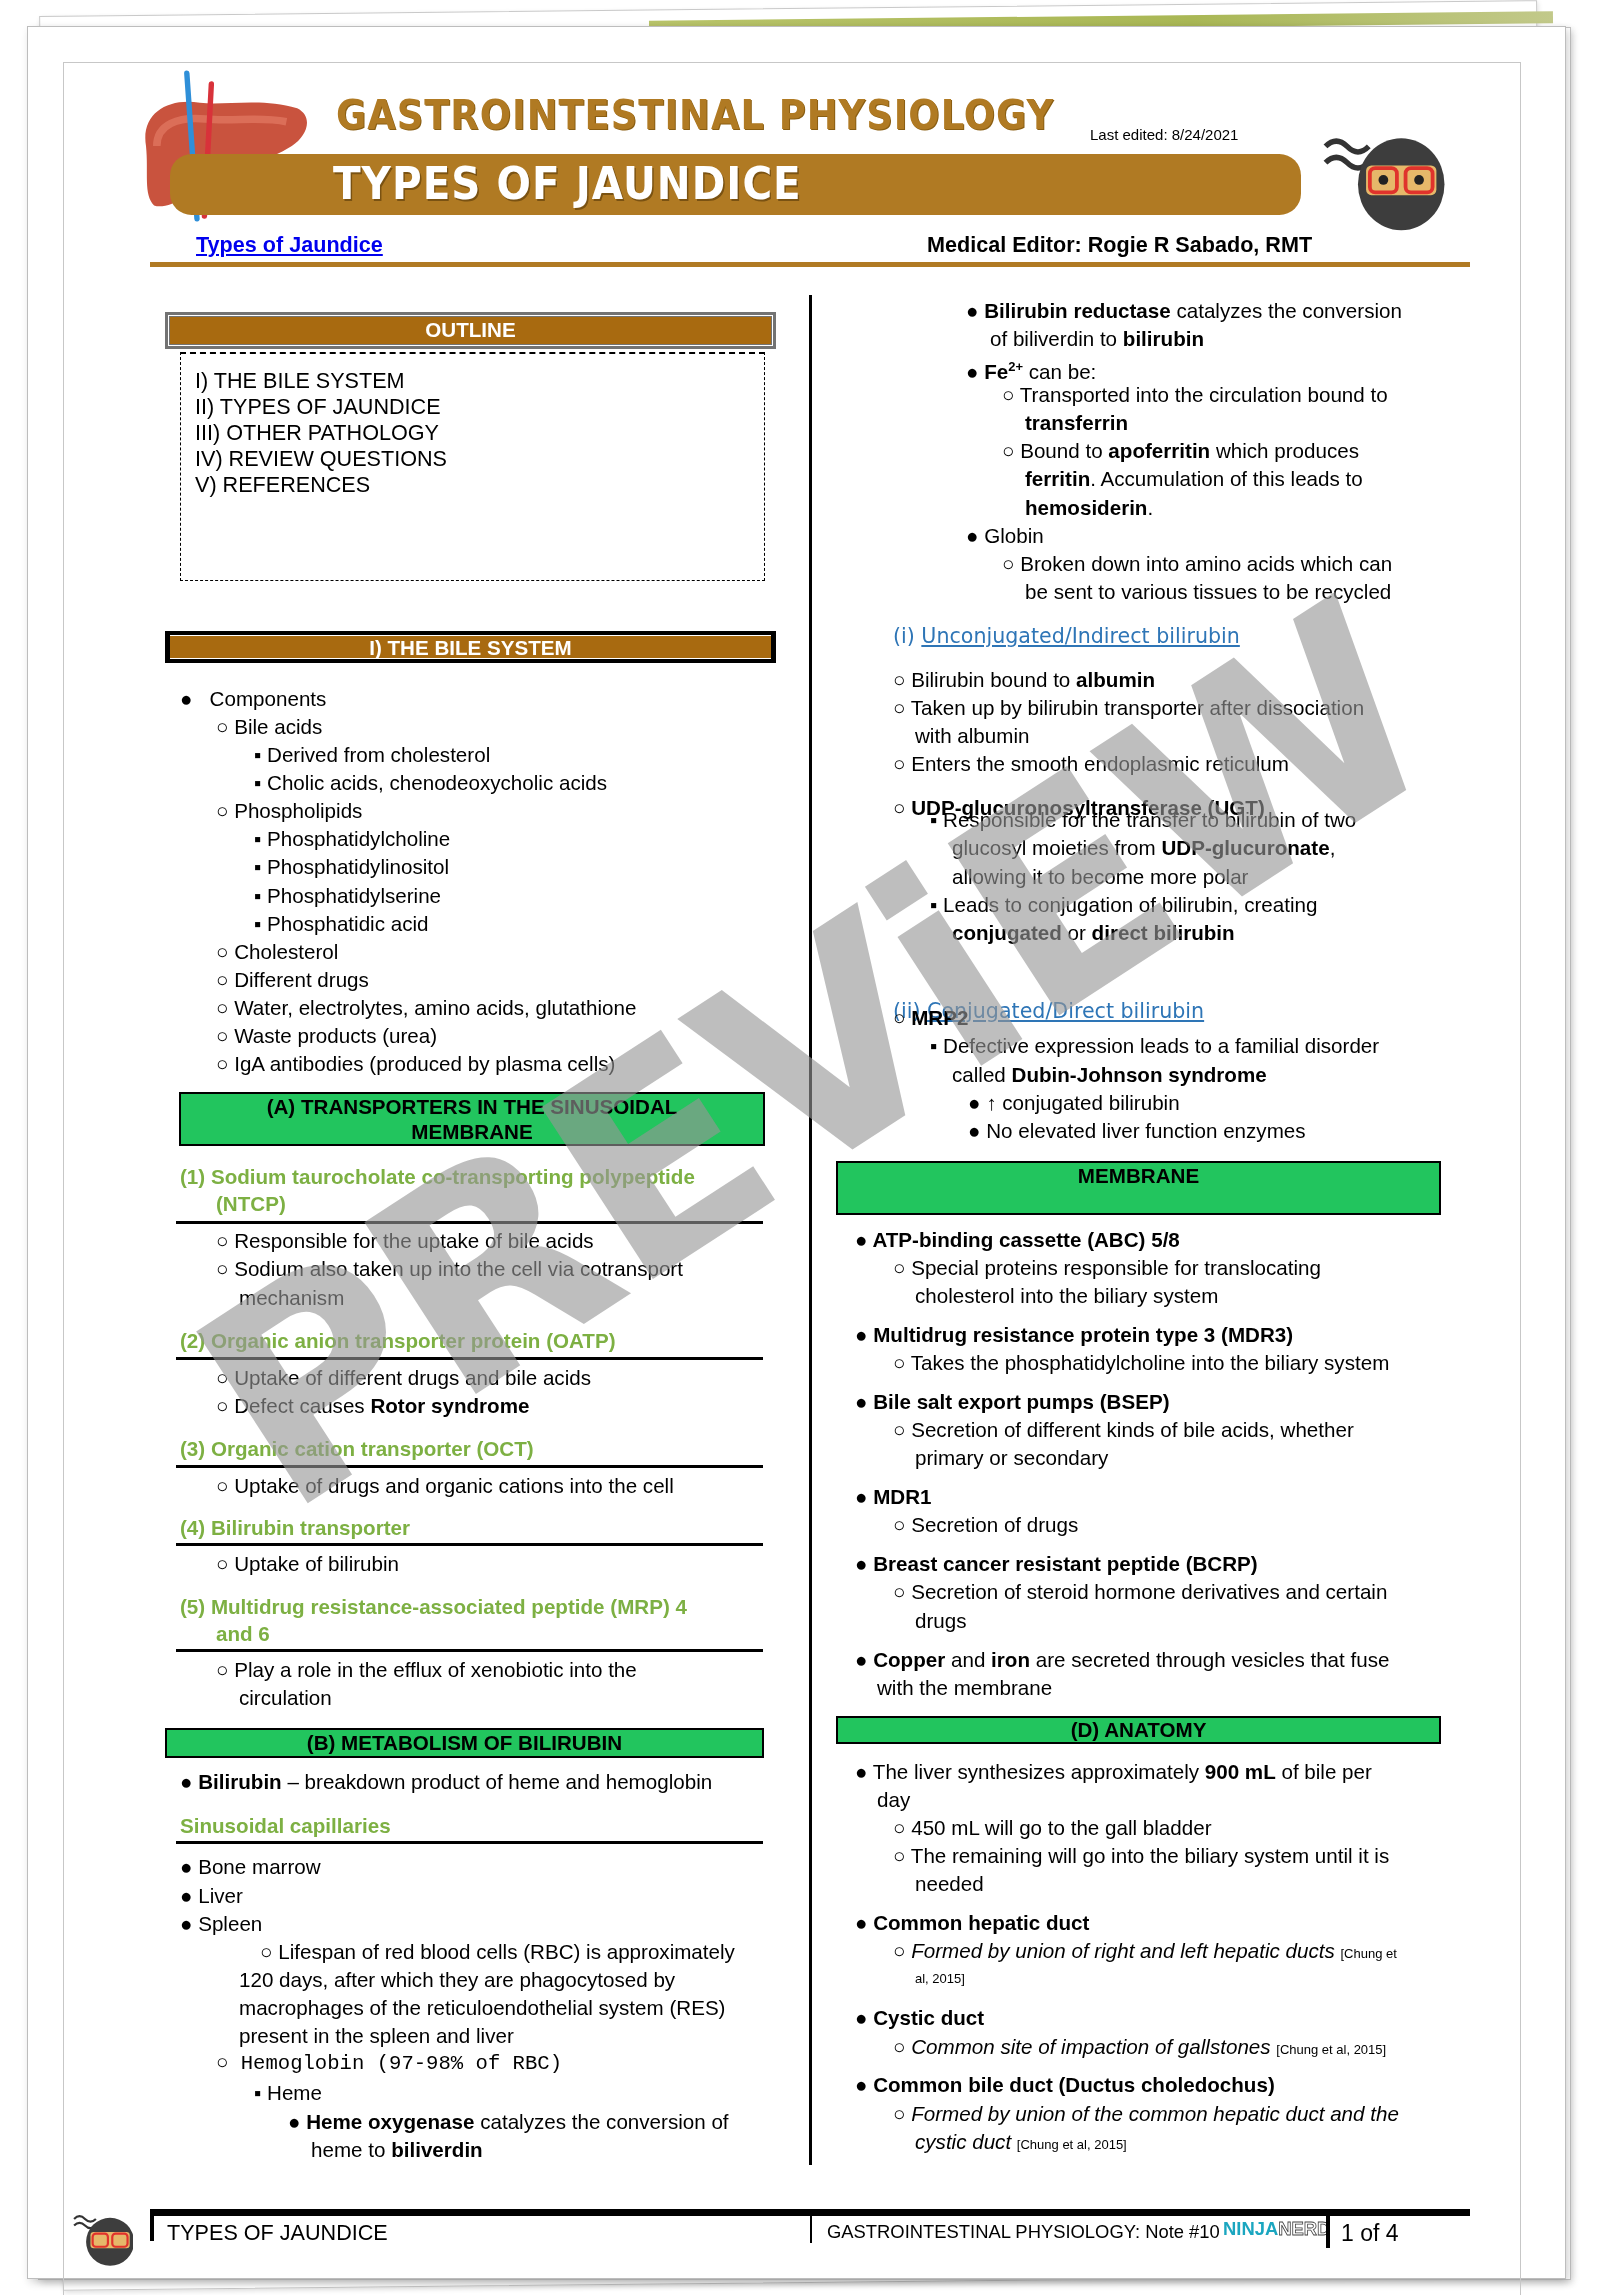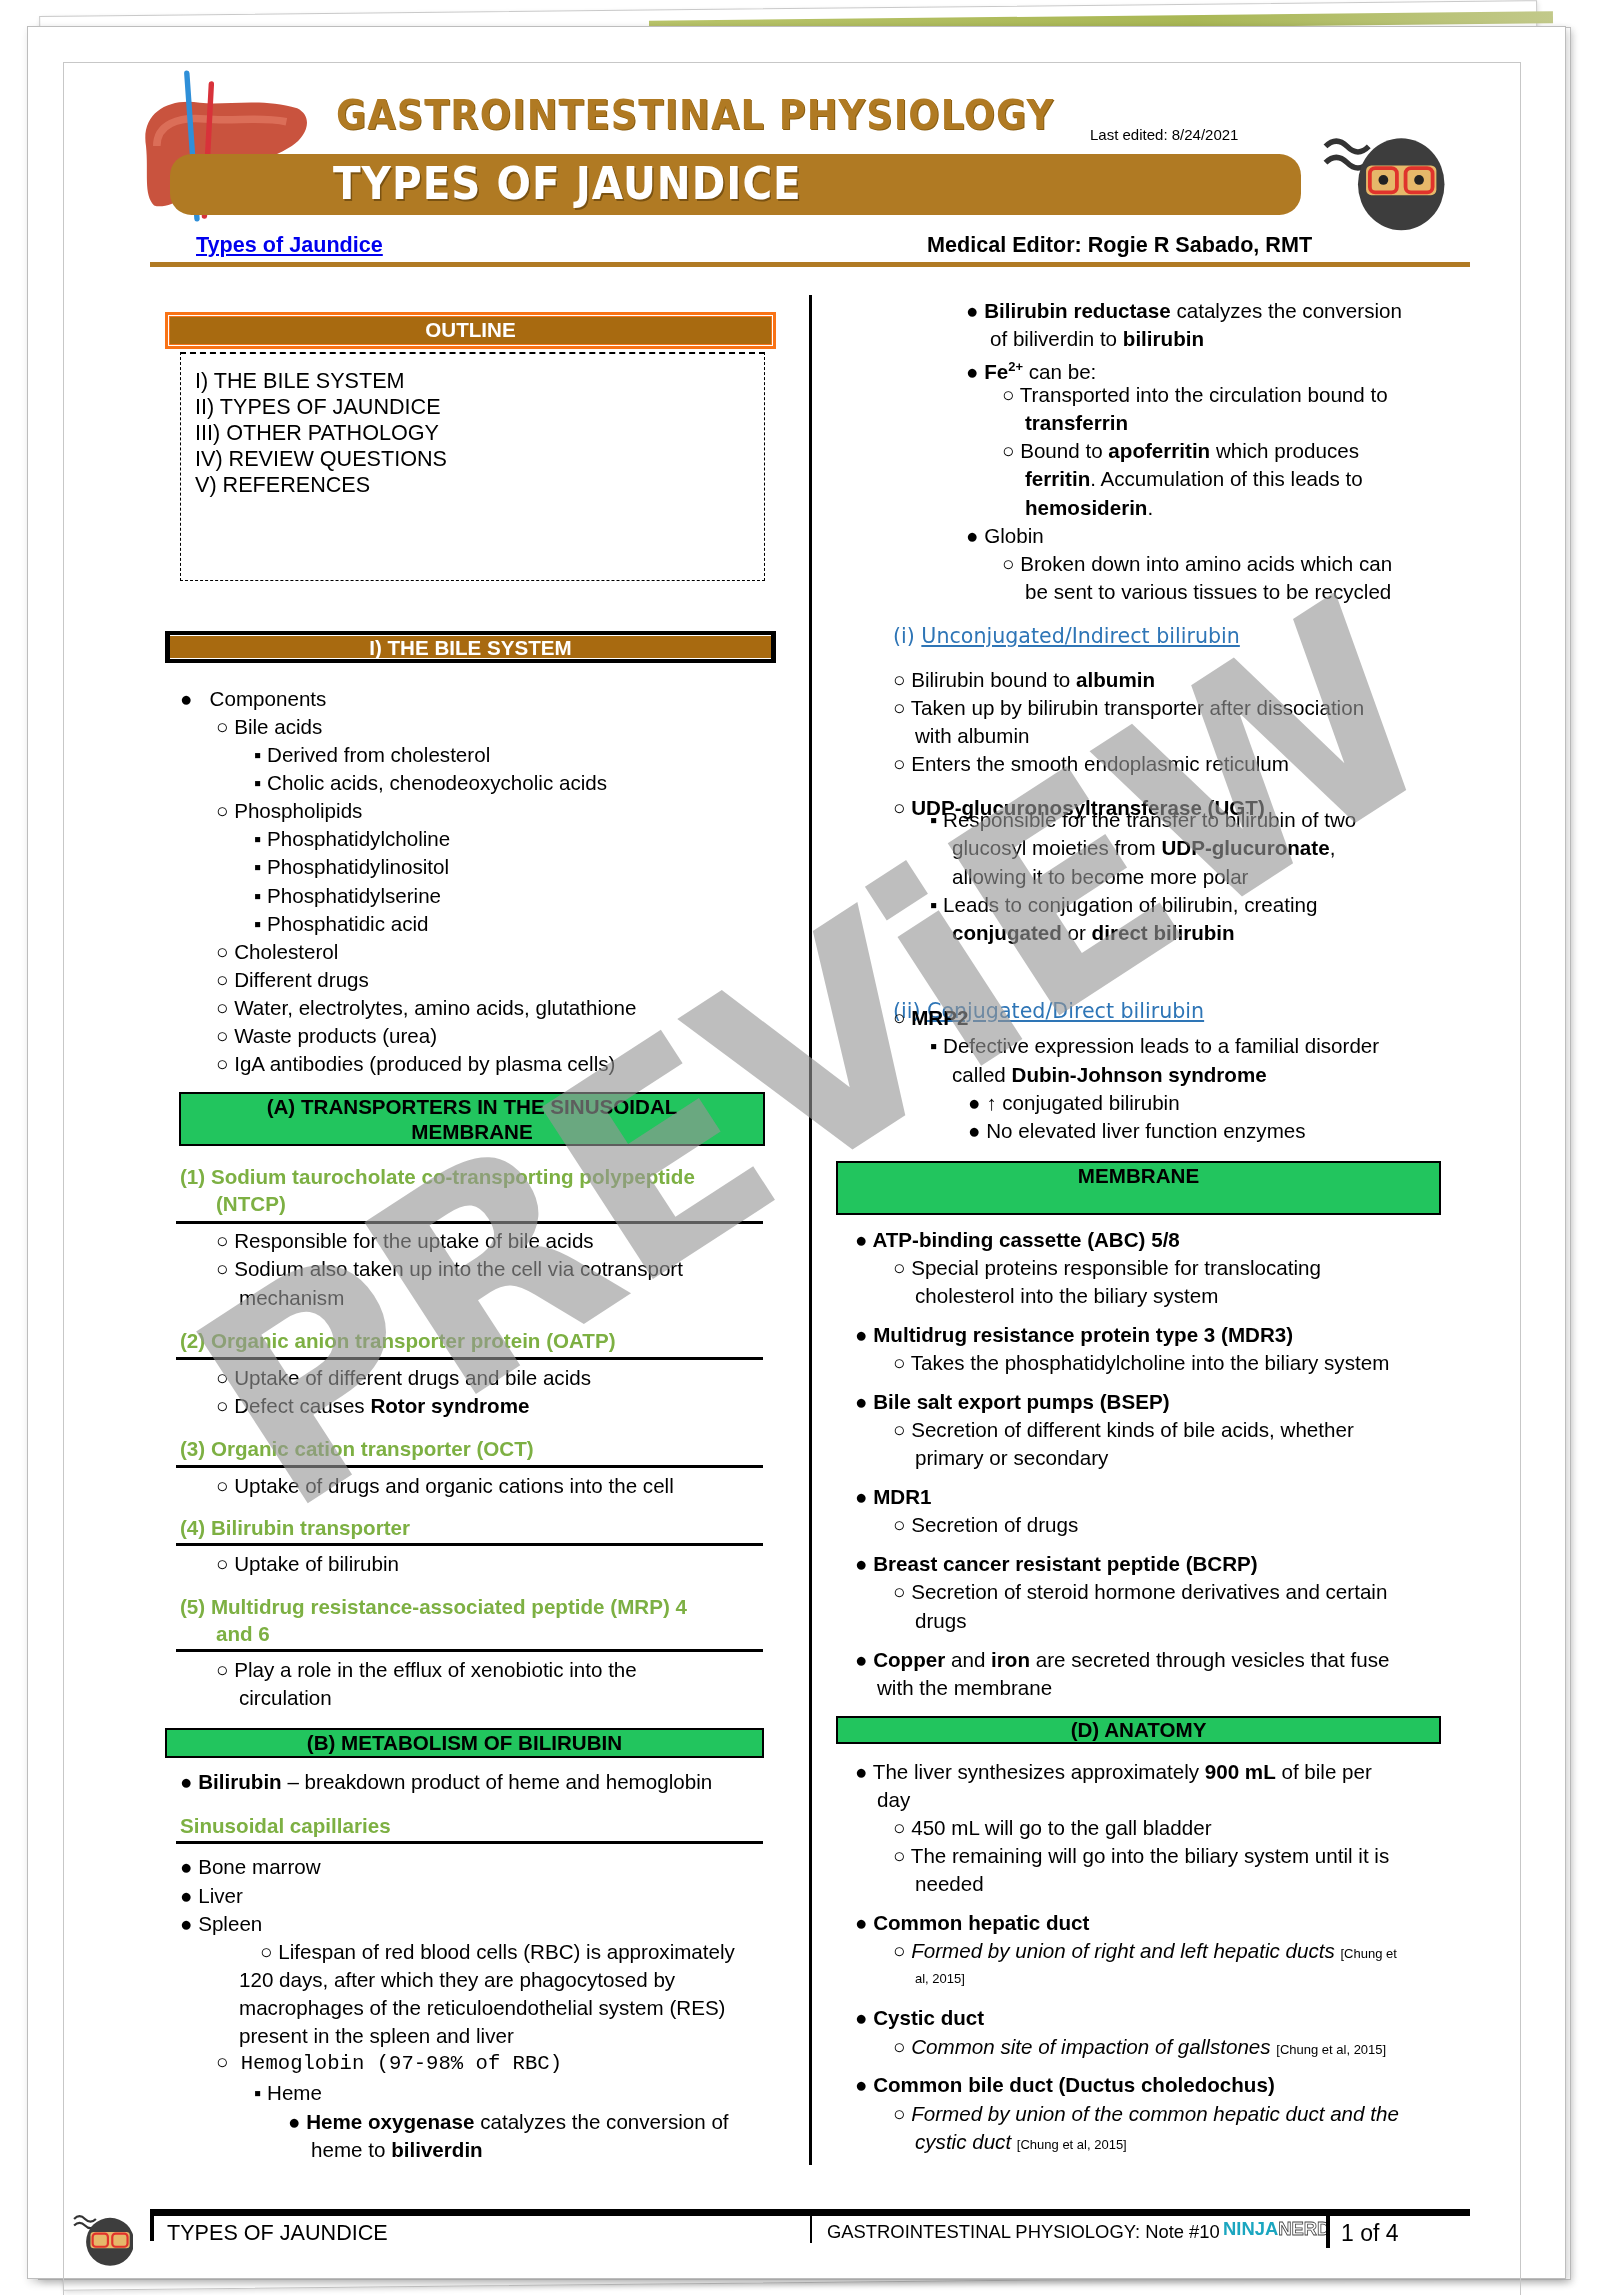--- a/index.html
+++ b/index.html
@@ -24,21 +24,21 @@
   .last-edited { position:absolute; left:1090px; top:126px; font-size:15px; }
   .ninja-head { position:absolute; left:1320px; top:114px; width:130px; height:119px; }
   .topic-link { position:absolute; left:196px; top:232px; font-size:21.6px; font-weight:bold; color:#0000ee; text-decoration:underline; }
   .editor { position:absolute; left:927px; top:232px; font-size:21.6px; font-weight:bold; }
   .header-rule { position:absolute; left:150px; top:262px; width:1320px; height:5.4px; background:#b07a23; }
 
   
   .col-divider { position:absolute; left:809px; top:295px; width:2.7px; height:1870px; background:#000; }
 
   
-  .outline-hdr { position:absolute; left:165px; top:312px; width:611px; height:37px; background:#f97316; }
+  .outline-hdr { position:absolute; left:165px; top:312px; width:611px; height:37px; background:#737373; }
   .outline-hdr .inner { position:absolute; left:2.7px; top:2.7px; right:2.7px; bottom:2.7px; border:1.6px solid #fff; }
   .outline-hdr .fill { position:absolute; left:5.4px; top:5.4px; right:5.4px; bottom:5.4px; background:#a86a10; color:#fff; font-weight:bold; font-size:20.6px; text-align:center; line-height:26px; }
   .outline-box { position:absolute; left:180px; top:352px; width:583px; height:226px; border:1.6px dashed #000; border-top:2.7px dashed #000; }
   .outline-list { position:absolute; left:195px; top:368px; font-size:21.6px; line-height:26px; }
 
   .bile-hdr { position:absolute; left:165px; top:631px; width:611px; height:32px; background:#000; }
   .bile-hdr .fill { position:absolute; left:5.4px; top:4.3px; right:5.4px; bottom:4.3px; background:#a86a10; color:#fff; font-weight:bold; font-size:20.6px; text-align:center; line-height:24px; border-top:1.6px solid #fff; border-bottom:1.6px solid #fff; }
 
   .sec-box { position:absolute; background:#22c55e; border:2.7px solid #000; font-weight:bold; font-size:20.6px; text-align:center; line-height:25px; }
 

